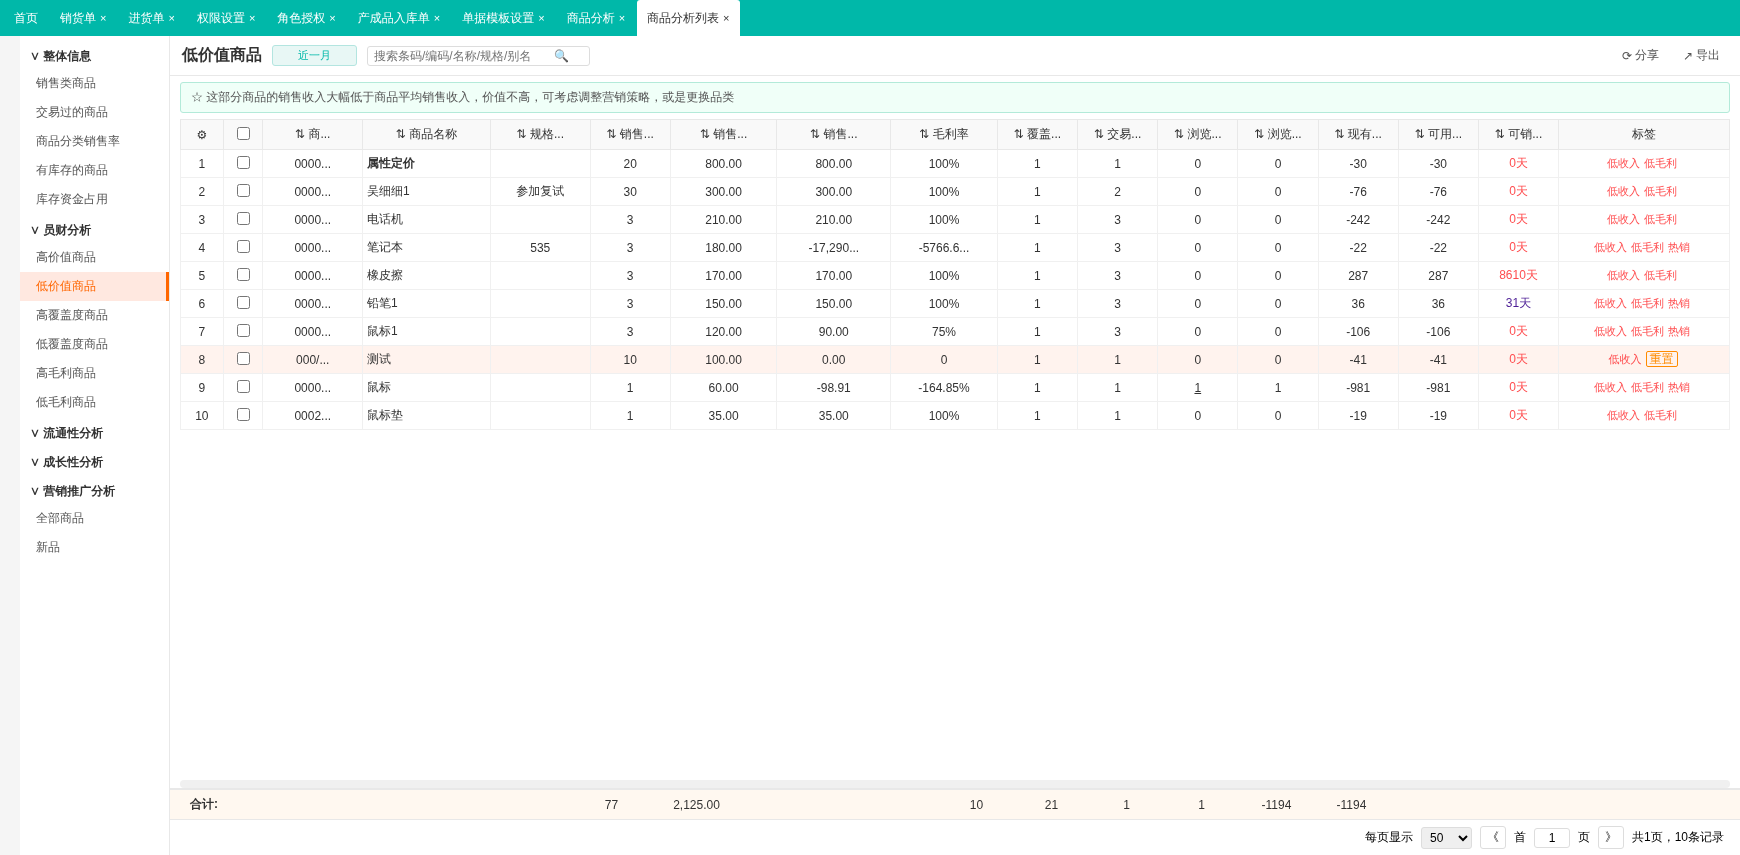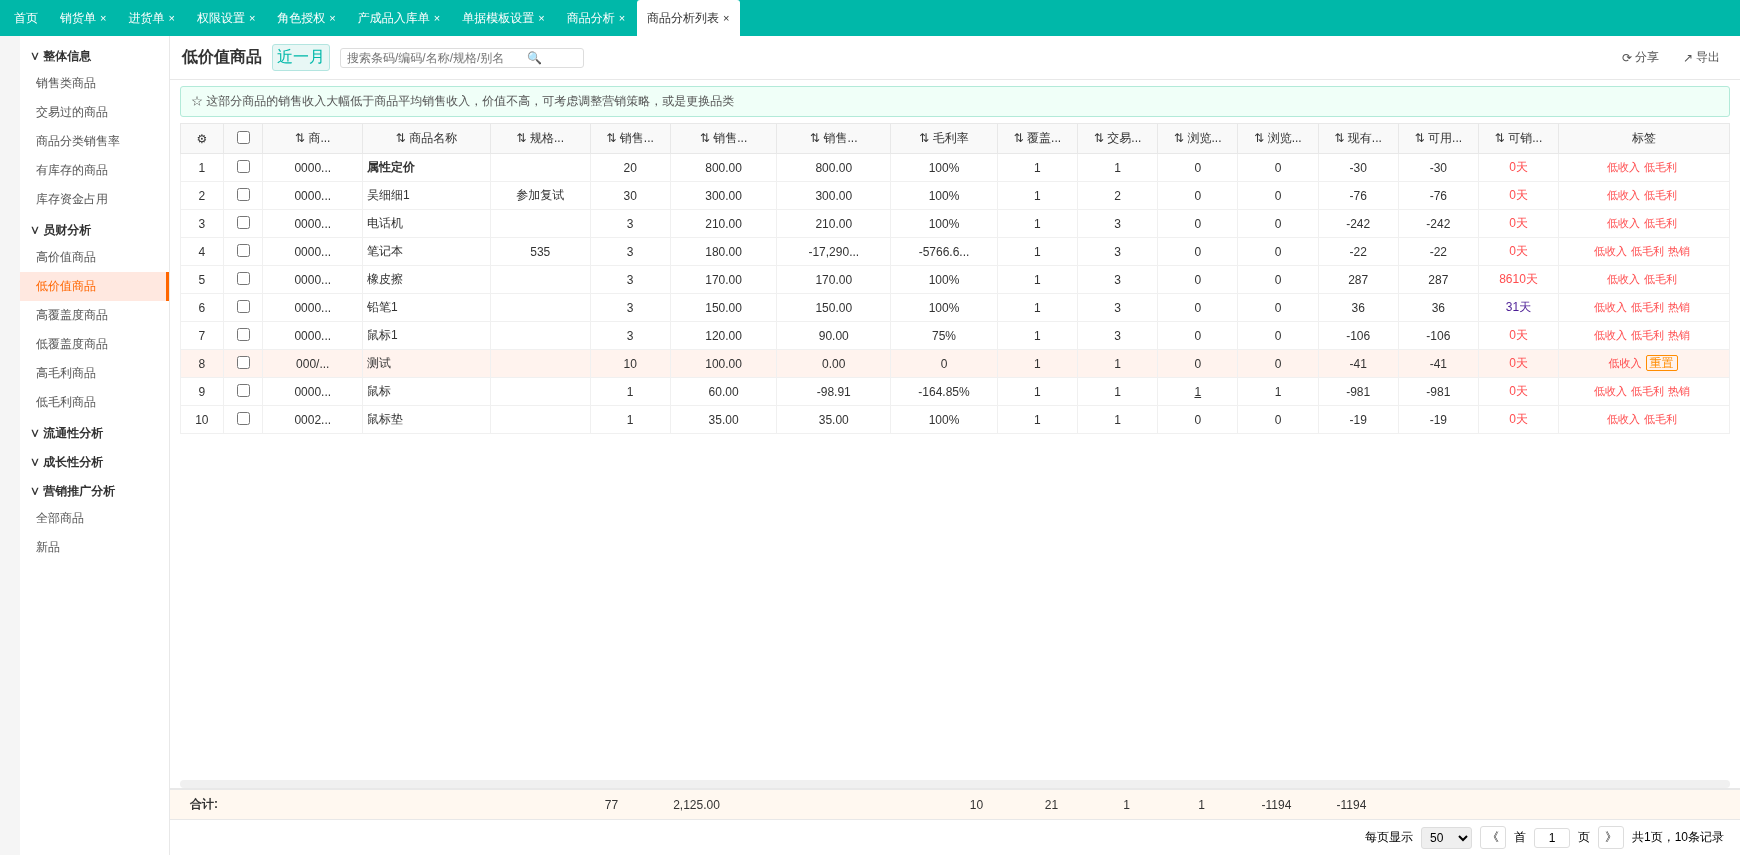--- a/index.html
+++ b/index.html
@@ -71,31 +71,31 @@
       align-items: center;
       gap: 10px;
       border-bottom: 1px solid #e8e8e8;
     }
     .page-title { font-size: 16px; font-weight: bold; color: #333; }
     .filter-btn {
       background: #e8f7f5;
       color: #00b8a9;
       border: 1px solid #b3e5e0;
       border-radius: 3px;
-      padding: 2px 4px;
+      padding: 2px 25px;
       cursor: pointer;
-      font-size: 16px;
+      font-size: 11px;
     }
     .search-box {
       display: flex;
       align-items: center;
       border: 1px solid #ddd;
       border-radius: 3px;
       padding: 2px 6px;
-      width: 244px;
+      width: 223px;
     }
     .search-box input {
       border: none;
       outline: none;
       width: 180px;
       font-size: 12px;
       color: #999;
     }
     .header-right {
       margin-left: auto;

